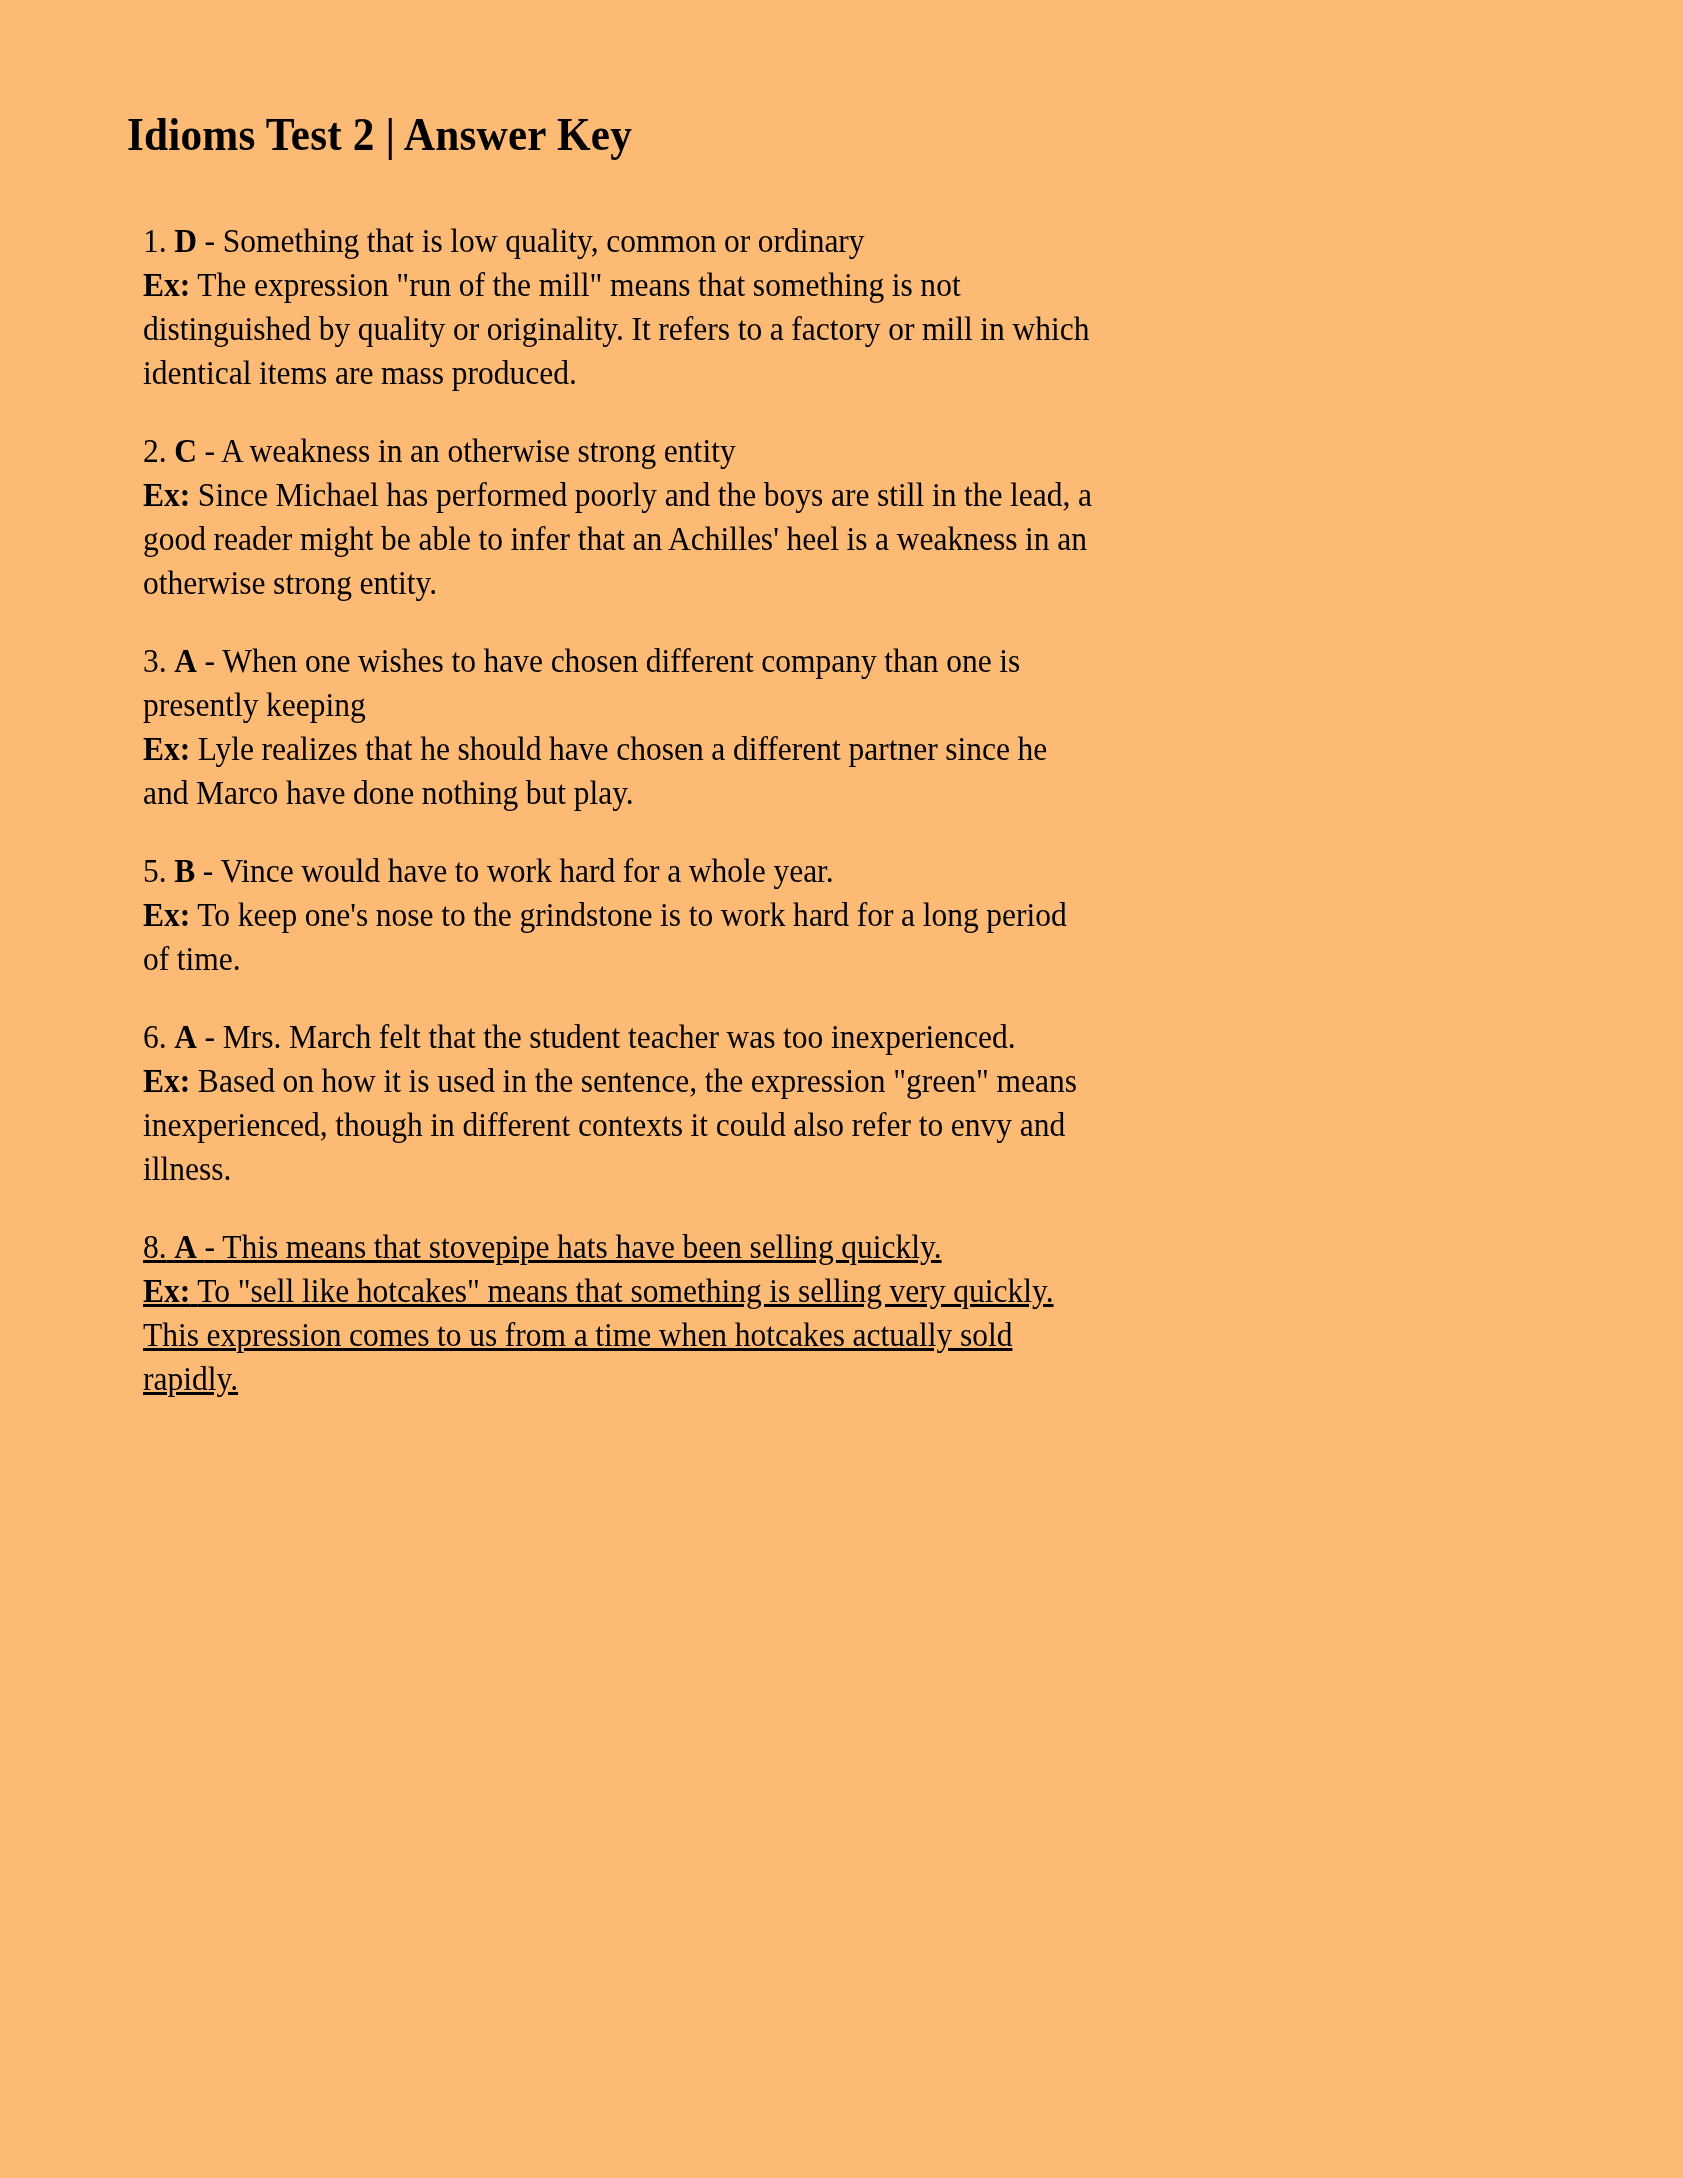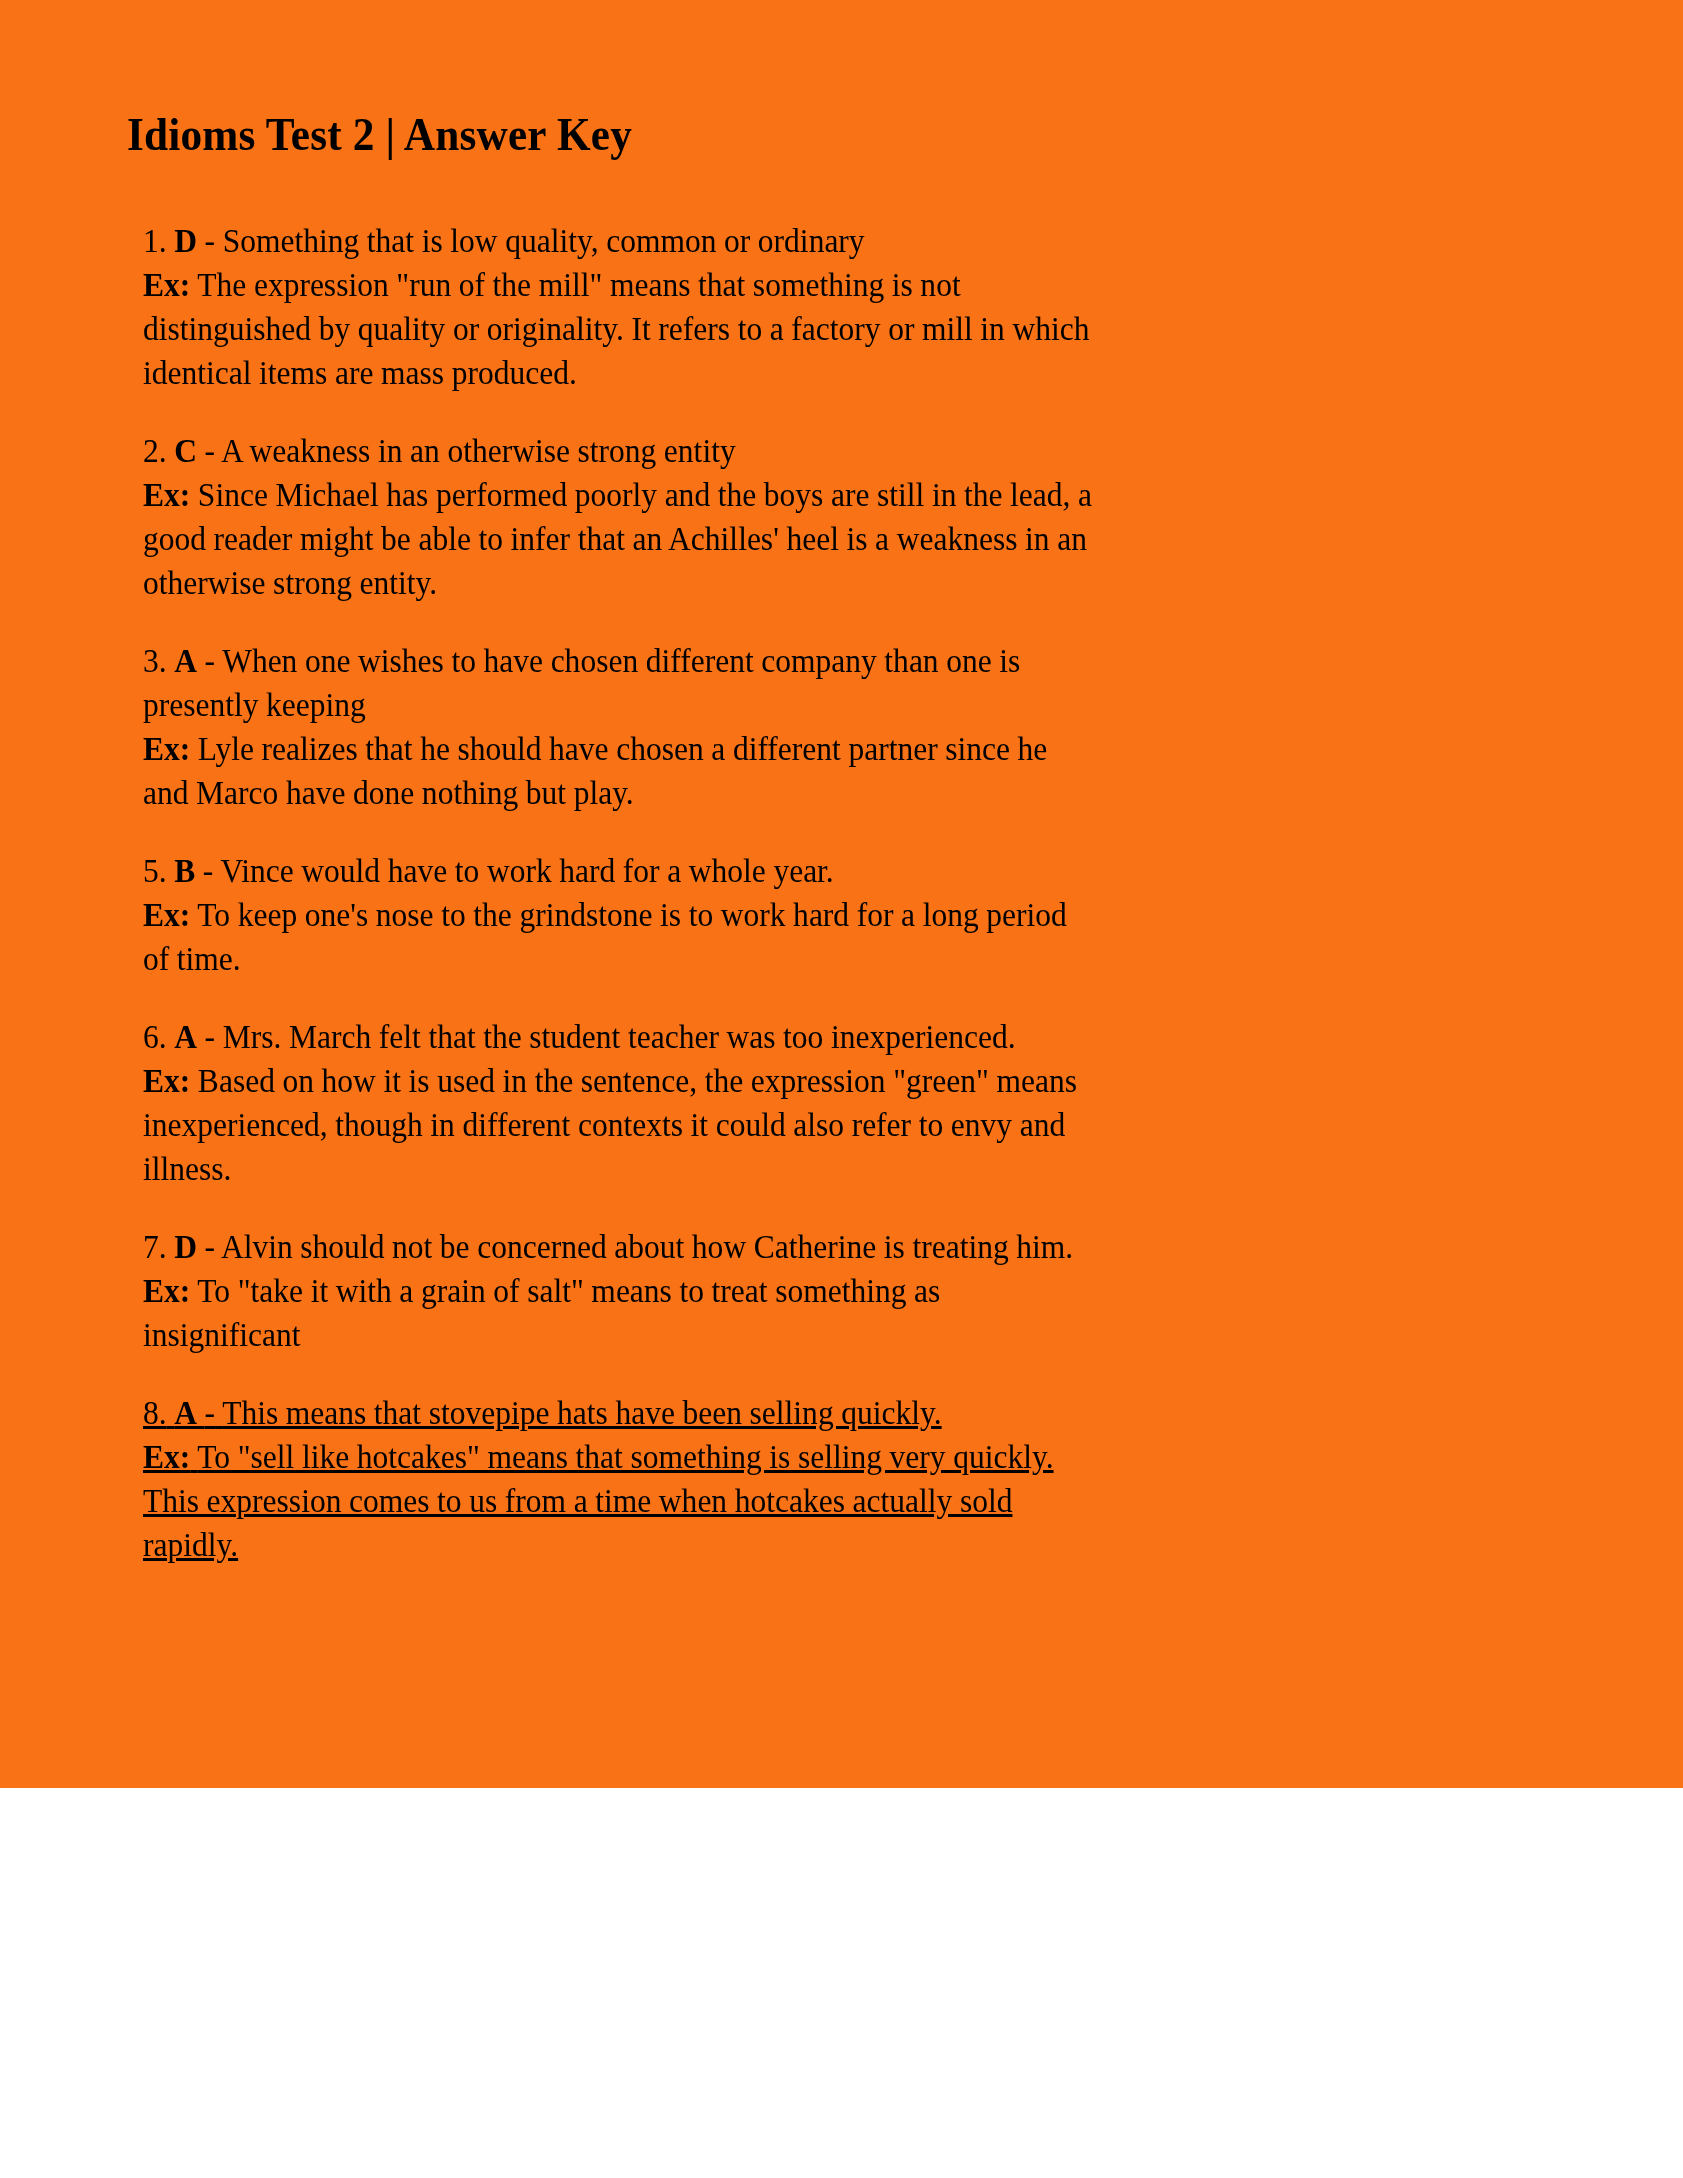--- a/index.html
+++ b/index.html
@@ -13,22 +13,22 @@
     height: 2178px;
     overflow: hidden;
     font-family: "Liberation Serif", "DejaVu Serif", serif;
     color: #000000;
     -webkit-font-smoothing: antialiased;
   }
 
   .page {
     position: relative;
     width: 1683px;
-    height: 1788px;
-    background: #f97316;
+    height: 2178px;
+    background: #fdba74;
     box-sizing: border-box;
     padding: 12px;
   }
 
   .content {
     position: absolute;
     left: 127px;
     top: 107px;
     width: 950px;
   }
@@ -104,24 +104,20 @@
         </div>
         <div class="answer-item">
           <p class="answer-line"><span class="num">5.</span> <span class="letter">B</span> <span class="dash">-</span> <span class="answer-text">Vince would have to work hard for a whole year.</span></p>
           <p class="example-line"><span class="ex-label">Ex:</span> <span class="example-text">To keep </span><span class="example-text bold-phrase">one's nose to the grindstone</span><span class="example-text"> is to work hard for a long period of time.</span></p>
         </div>
         <div class="answer-item">
           <p class="answer-line"><span class="num">6.</span> <span class="letter">A</span> <span class="dash">-</span> <span class="answer-text">Mrs. March felt that the student teacher was too inexperienced.</span></p>
           <p class="example-line"><span class="ex-label">Ex:</span> <span class="example-text">Based on how it is used in the sentence, the expression </span><span class="example-text bold-phrase">"green"</span><span class="example-text"> means inexperienced, though in different contexts it could also refer to envy and illness.</span></p>
         </div>
         <div class="answer-item">
-          <p class="answer-line"><span class="num">7.</span> <span class="letter">D</span> <span class="dash">-</span> <span class="answer-text">Alvin should not be concerned about how Catherine is treating him.</span></p>
-          <p class="example-line"><span class="ex-label">Ex:</span> <span class="example-text">To "take it with a grain of salt" means to treat something as insignificant</span></p>
-        </div>
-        <div class="answer-item">
           <p class="answer-line"><span class="num">8.</span> <span class="letter">A</span> <span class="dash">-</span> <span class="answer-text">This means that stovepipe hats have been selling quickly.</span></p>
           <p class="example-line"><span class="ex-label">Ex:</span> <span class="example-text">To "sell like hotcakes" means that something is selling very quickly. This expression comes to us from a time when hotcakes actually sold rapidly.</span></p>
         </div>
       </div>
 
   </div>
 </div>
 
 
 </body></html>

